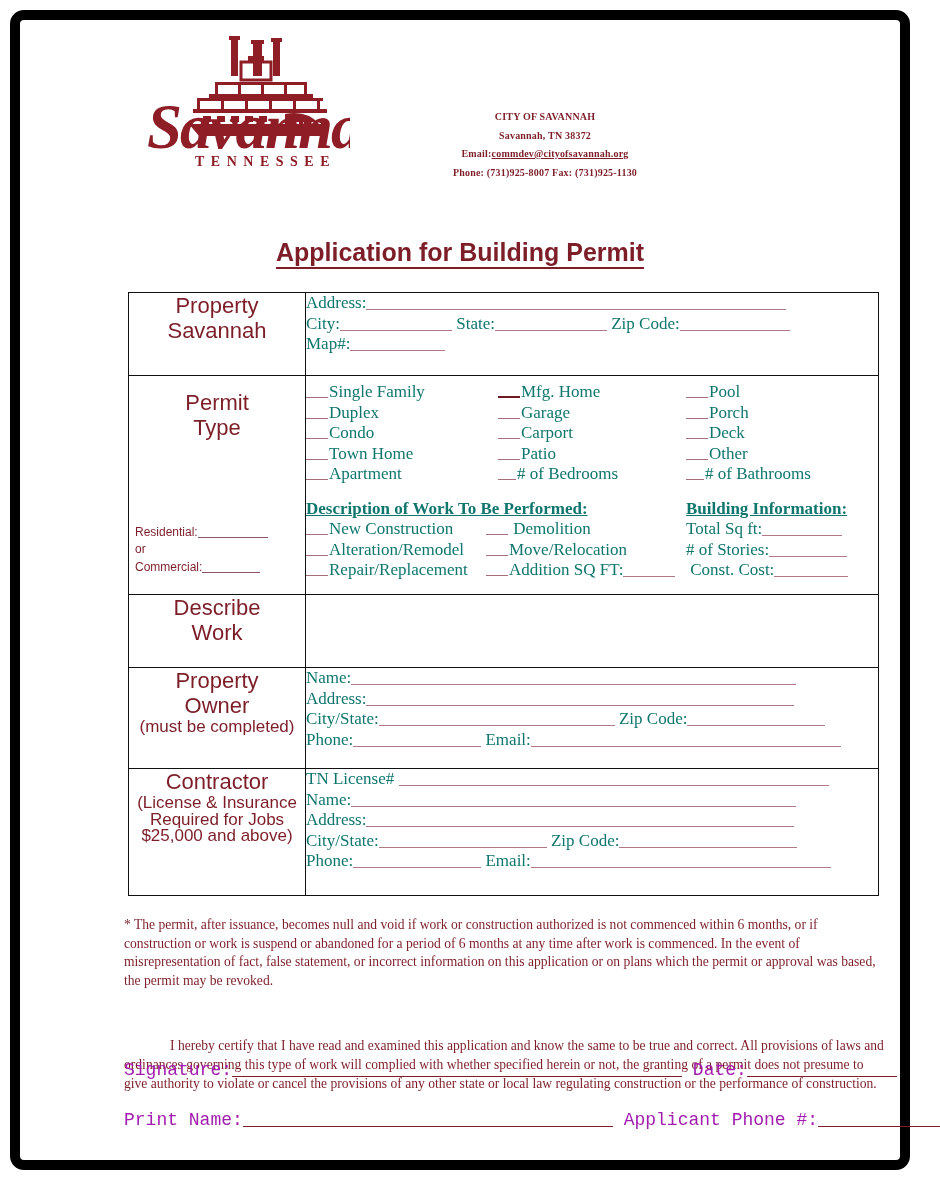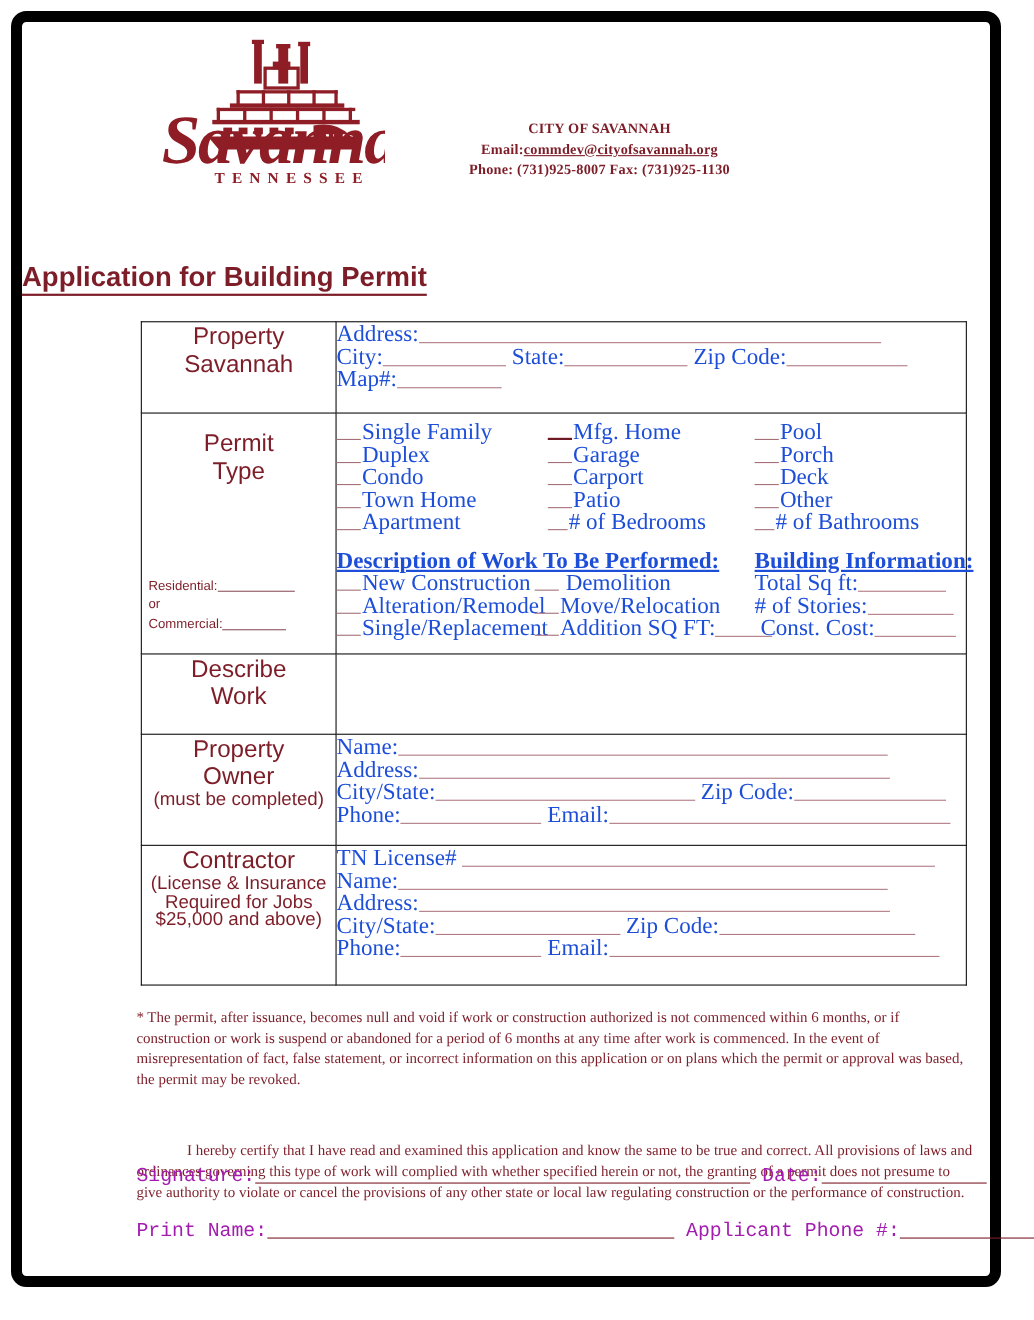--- a/index.html
+++ b/index.html
@@ -54,37 +54,37 @@
 
   .org-block {
     position: absolute;
     left: 310px;
     top: 88px;
     width: 430px;
     text-align: center;
     color: #7c1d28;
     font-family: "Liberation Serif", serif;
     font-weight: bold;
-    font-size: 13px;
+    font-size: 10px;
     line-height: 18.5px;
     letter-spacing: 0.2px;
   }
   .org-block .line { white-space: nowrap; }
   .org-block .email-line { }
   .org-block .email-link {
     text-decoration: underline;
     color: #7c1d28;
   }
 
   .form-title {
     position: absolute;
     left: 0;
     top: 218px;
     width: 880px;
-    text-align: left;
+    text-align: center;
   }
   .form-title span {
     font-family: "Liberation Sans", sans-serif;
     font-weight: bold;
     font-size: 25px;
     color: #7c1d28;
     border-bottom: 2px solid #7c1d28;
     padding-bottom: 1px;
   }
 
@@ -115,22 +115,22 @@
   td.label-cell .sub {
     display: block;
     font-size: 17px;
     line-height: 14.5px;
     margin-top: 2px;
     text-align: center;
   }
   td.body-cell {
     padding: 4px 6px 4px 8px;
     font-family: "Liberation Serif", serif;
-    color: #1d4ed8;
-    font-size: 21px;
+    color: #0f766e;
+    font-size: 17px;
     line-height: 20.5px;
   }
 
   
   .ln {
     display: inline-block;
     border-bottom: 1.4px solid #b07a84;
     vertical-align: baseline;
     height: 14px;
     margin-bottom: -2px;
@@ -269,20 +269,21 @@
         </g>
 
         <text x="2" y="112" font-family="Liberation Serif, serif" font-size="63" font-weight="bold" font-style="italic" fill="#8e1d26" letter-spacing="-2">Savannah</text>
 
         <text x="50" y="130" font-family="Liberation Serif, serif" font-size="14" font-weight="bold" fill="#8e1d26" letter-spacing="6.5">TENNESSEE</text>
       </svg>
     </div>
 
     <div class="org-block">
       <div class="line">CITY OF SAVANNAH</div>
+      <div class="line">Savannah, TN 38372</div>
       <div class="line email-line"><span>Email:</span><span class="email-link">commdev@cityofsavannah.org</span></div>
       <div class="line">Phone: (731)925-8007  Fax: (731)925-1130</div>
     </div>
 
     <div class="form-title">
       <span>Application for Building Permit</span>
     </div>
   </div>
 
   <table id="form-table">
@@ -354,21 +355,21 @@
 
           <div style="height:14px"></div>
 
           <div class="work-grid">
             <div style="width:380px">
               <div class="sect-head">Description of Work To Be Performed:</div>
               <div class="work-grid">
                 <div class="work-col wa">
                   <div class="opt"><span class="blank"></span><span>New Construction</span></div>
                   <div class="opt"><span class="blank"></span><span>Alteration/Remodel</span></div>
-                  <div class="opt"><span class="blank"></span><span>Single/Replacement</span></div>
+                  <div class="opt"><span class="blank"></span><span>Repair/Replacement</span></div>
                 </div>
                 <div class="work-col wb">
                   <div class="opt"><span class="blank"></span> <span>Demolition</span></div>
                   <div class="opt"><span class="blank"></span><span>Move/Relocation</span></div>
                   <div class="opt"><span class="blank"></span><span>Addition SQ FT:</span><span class="ln" style="width:52px"></span></div>
                 </div>
               </div>
             </div>
             <div style="width:186px">
               <div class="sect-head">Building Information:</div>

